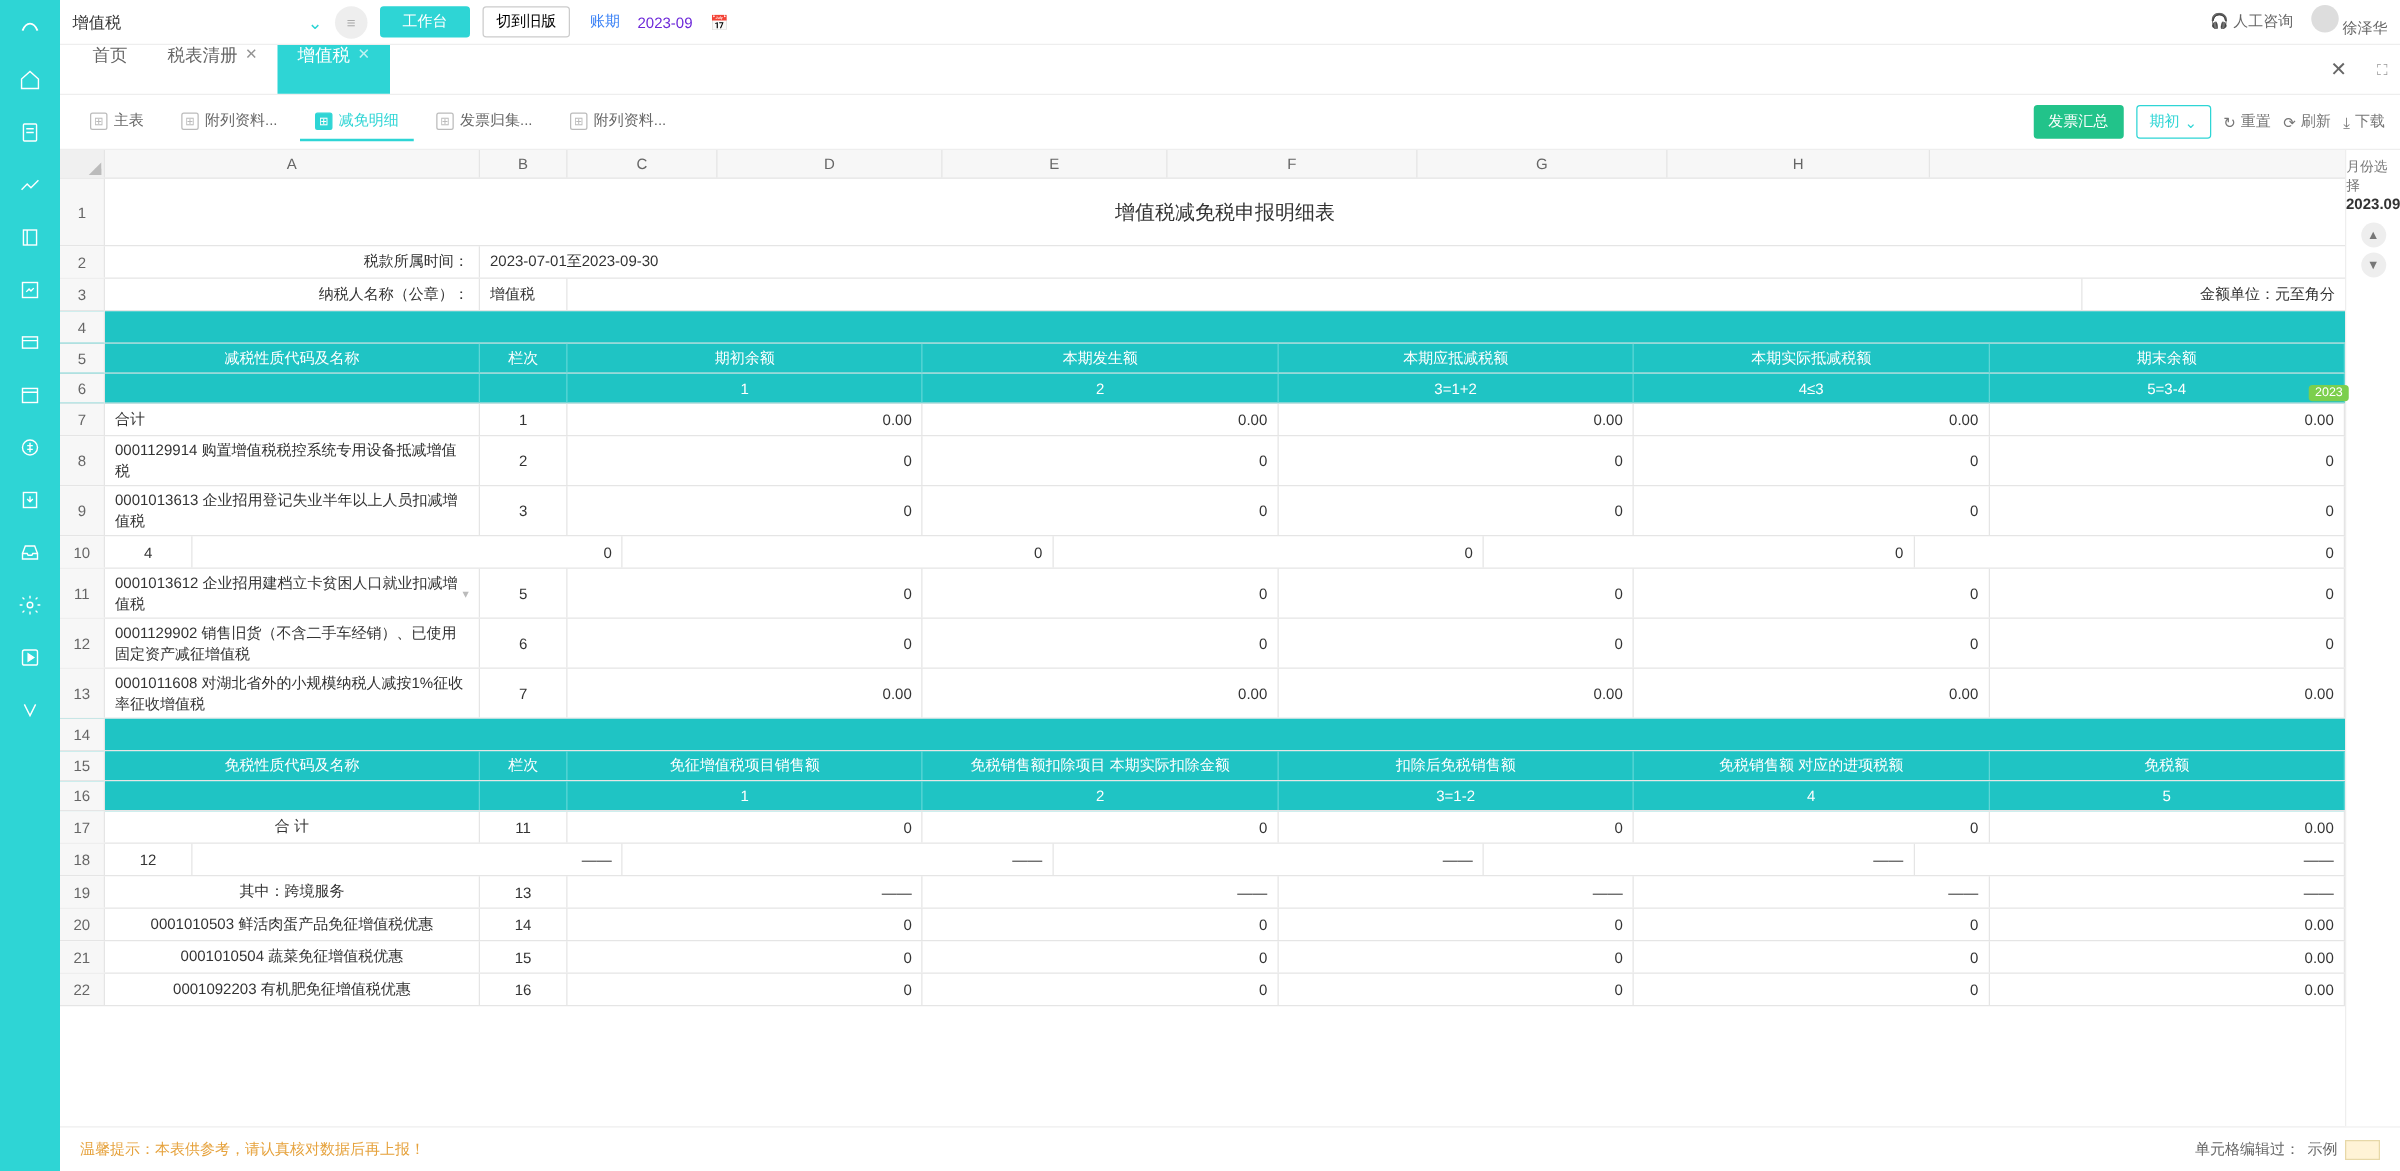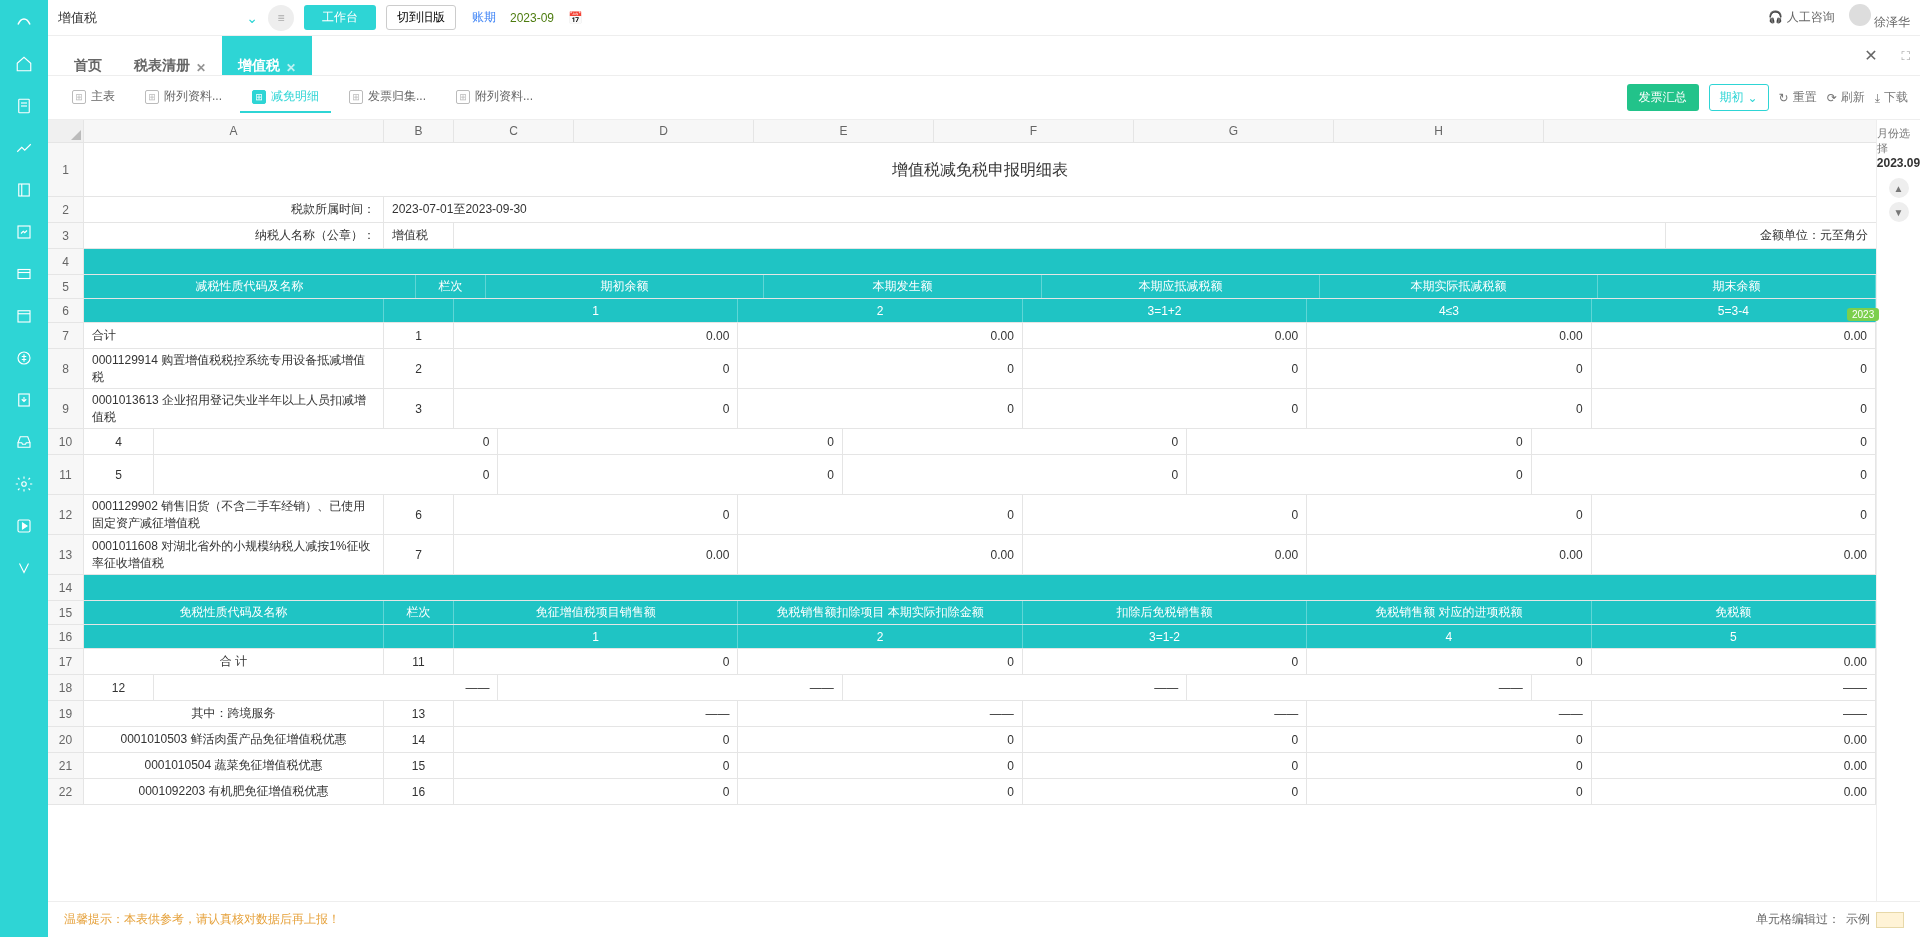--- a/index.html
+++ b/index.html
@@ -16,28 +16,28 @@
 .main { flex: 1; display: flex; flex-direction: column; background: #fff; min-width: 0; }
 
 
 .topbar { height: 36px; border-bottom: 1px solid #eee; display: flex; align-items: center; padding: 0 10px; gap: 10px; }
 .company-select { display: flex; align-items: center; gap: 8px; font-size: 13px; min-width: 200px; }
 .chev-down { color: #2ed5d5; font-size: 14px; }
 .circle-btn { width: 26px; height: 26px; border-radius: 50%; background: #eee; display: flex; align-items: center; justify-content: center; color: #aaa; }
 .btn-primary { background: #2ed5d5; color: #fff; border: none; padding: 4px 18px; border-radius: 3px; font-size: 12px; cursor: pointer; }
 .btn-outline { background: #fff; border: 1px solid #ccc; padding: 3px 10px; border-radius: 3px; font-size: 12px; cursor: pointer; }
 .period-label { color: #3b82f6; margin-left: 6px; }
-.period-val { color: #4d7c0f; margin-left: 4px; }
+.period-val { color: #6d28d9; margin-left: 4px; }
 .cal-icon { color: #2ed5d5; margin-left: 4px; }
 .topbar-right { margin-left: auto; display: flex; align-items: center; gap: 14px; color: #666; }
 .avatar { width: 22px; height: 22px; border-radius: 50%; background: #ddd; display: inline-block; }
 
 
 .tabs1 { height: 40px; display: flex; align-items: stretch; border-bottom: 1px solid #eee; padding-left: 10px; position: relative; }
-.tab1 { padding: 0 16px; display: flex; align-items: flex-end; gap: 6px; font-size: 14px; cursor: pointer; color: #666; font-weight: bold; }
+.tab1 { padding: 0 16px; display: flex; align-items: flex-start; gap: 6px; font-size: 14px; cursor: pointer; color: #666; }
 .tab1.active { background: #2ed5d5; color: #fff; position: relative; }
 .tab1 .close { font-size: 12px; opacity: .7; }
 .tabs1-close-all { margin-left: auto; padding: 0 14px; display: flex; align-items: center; color: #666; cursor: pointer; font-size: 16px; }
 
 
 .bar2 { height: 44px; display: flex; align-items: center; padding: 0 12px; border-bottom: 1px solid #eee; }
 .tabs2 { display: flex; gap: 6px; }
 .tab2 { padding: 6px 12px; display: flex; align-items: center; gap: 5px; font-size: 12px; cursor: pointer; color: #666; border-bottom: 2px solid transparent; }
 .tab2 .ico { width: 14px; height: 14px; border: 1px solid #bbb; border-radius: 2px; display: inline-flex; align-items: center; justify-content: center; font-size: 9px; color: #bbb; }
 .tab2.active { color: #2ed5d5; border-bottom-color: #2ed5d5; }
@@ -272,21 +272,21 @@
               <div class="cell cB">增值税</div>
               <div class="cell" style="flex:1"></div>
               <div class="cell cH right" style="border-right:none">金额单位：元至角分</div>
             </div>
             <div class="row teal ht" style="">
               <div class="rowhdr">4</div>
               <div class="cell" style="flex:1;border-right:none"></div>
             </div>
             <div class="row teal" style="height:24px">
               <div class="rowhdr">5</div>
-              <div class="cell center" style="width:332px;border-bottom:none">减税性质代码及名称</div>
+              <div class="cell center" style="width:300px;border-bottom:none">减税性质代码及名称</div>
               <div class="cell center" style="width:70px;border-bottom:none">栏次</div>
               <div class="cell center" style="flex:1">期初余额</div>
               <div class="cell center" style="flex:1">本期发生额</div>
               <div class="cell center" style="flex:1">本期应抵减税额</div>
               <div class="cell center" style="flex:1">本期实际抵减税额</div>
               <div class="cell center" style="flex:1">期末余额</div>
             </div>
             <div class="row teal" style="height:24px">
               <div class="rowhdr">6</div>
               <div class="cell center" style="width:300px"></div>
@@ -331,20 +331,21 @@
               <div class="rowhdr">10</div>
               <div class="cell center" style="width:70px">4</div>
               <div class="cell right" style="flex:1">0</div>
               <div class="cell right" style="flex:1">0</div>
               <div class="cell right" style="flex:1">0</div>
               <div class="cell right" style="flex:1">0</div>
               <div class="cell right" style="flex:1">0</div>
             </div>
             <div class="row ht-big">
               <div class="rowhdr">11</div>
+              <div class="cell" style="width:300px;position:relative">0001013612 企业招用建档立卡贫困人口就业扣减增值税<span class="drop-arrow">▾</span></div>
               <div class="cell center" style="width:70px">5</div>
               <div class="cell right" style="flex:1">0</div>
               <div class="cell right" style="flex:1">0</div>
               <div class="cell right" style="flex:1">0</div>
               <div class="cell right" style="flex:1">0</div>
               <div class="cell right" style="flex:1">0</div>
             </div>
             <div class="row ht-big">
               <div class="rowhdr">12</div>
               <div class="cell" style="width:300px;position:relative">0001129902 销售旧货（不含二手车经销）、已使用固定资产减征增值税</div>

